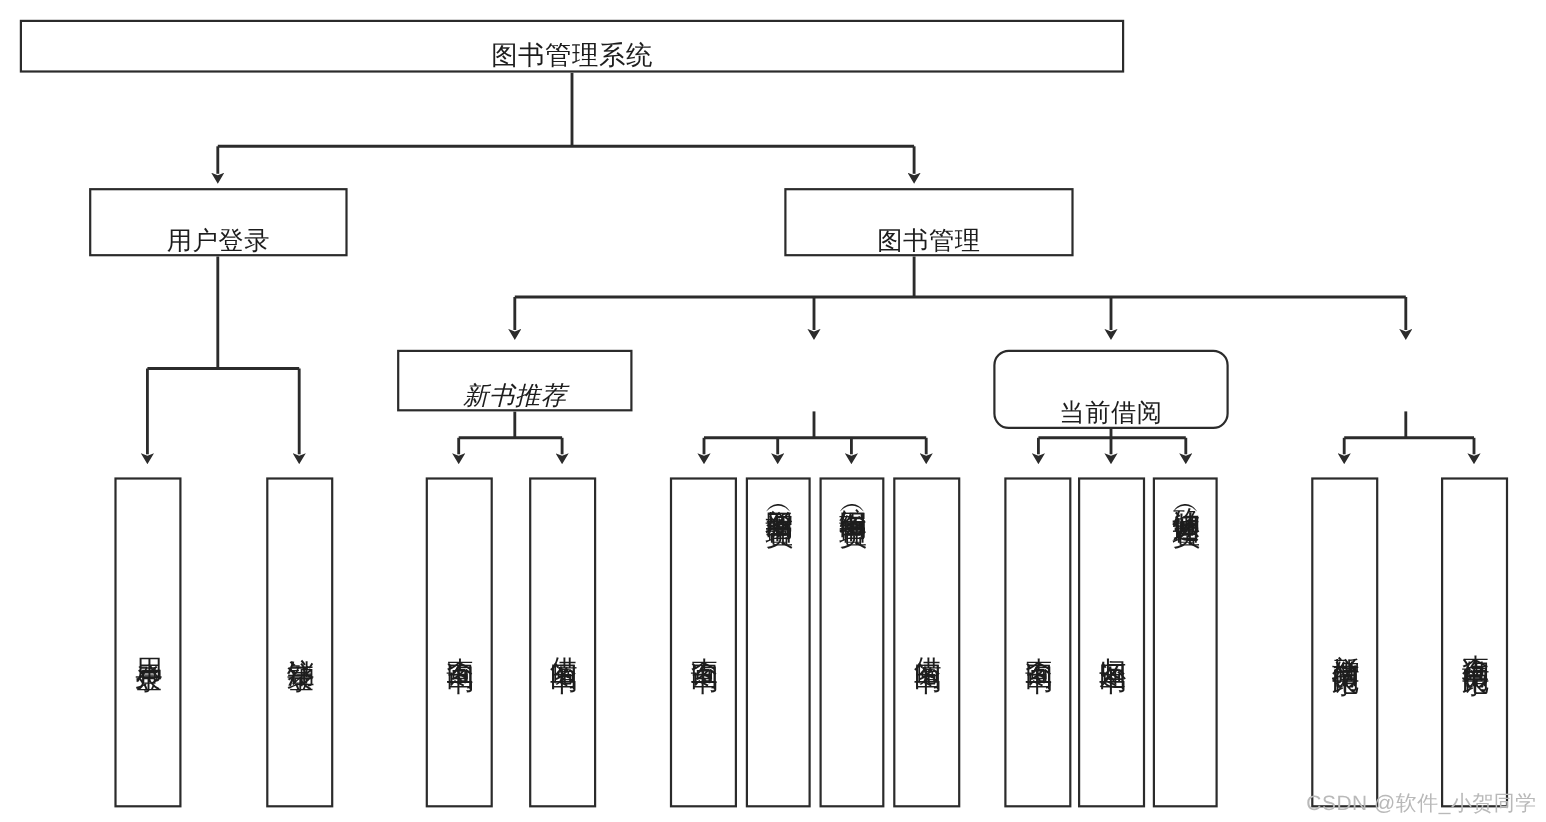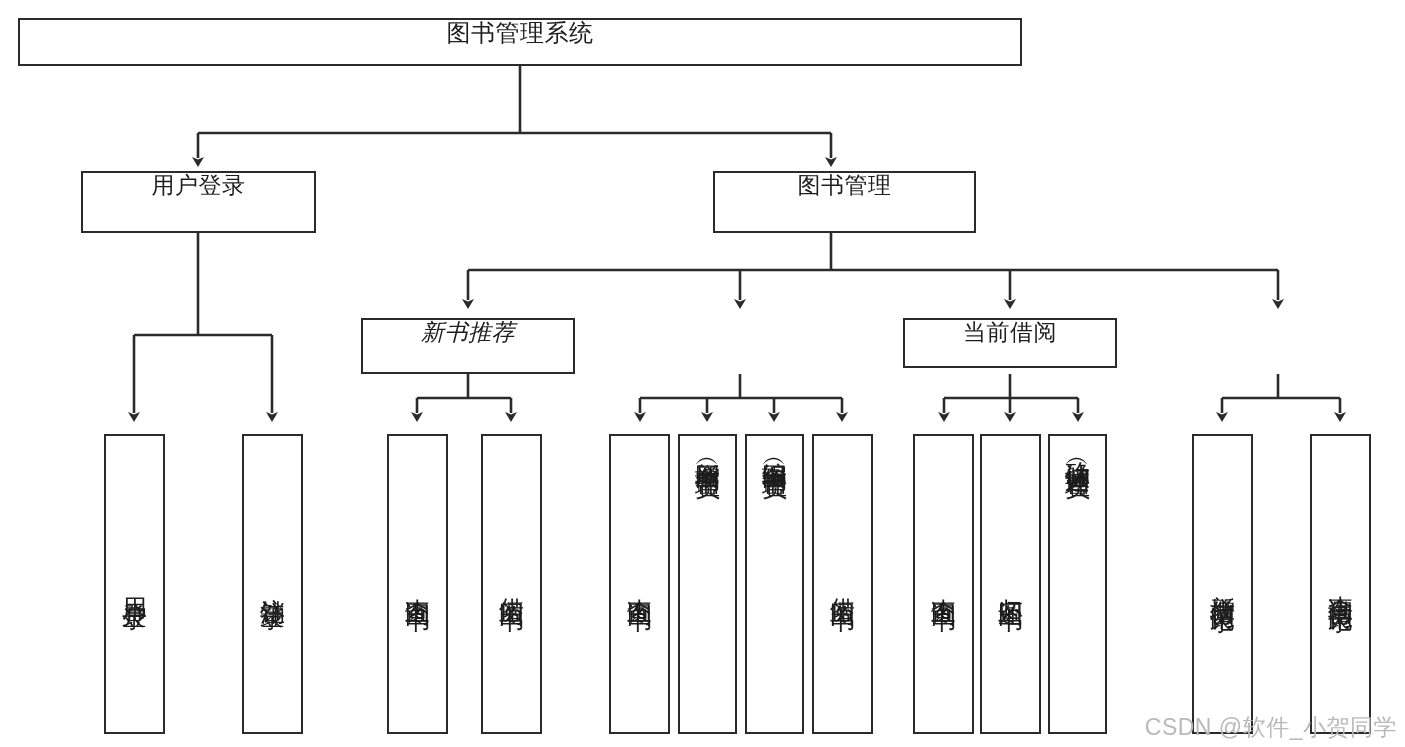--- a/index.html
+++ b/index.html
@@ -24,21 +24,21 @@
     width: 1405px;
     height: 747px;
     pointer-events: none;
   }
   .node {
     position: absolute;
     box-sizing: border-box;
     border: 2.5px solid #2b2b2b;
     background: #ffffff;
     display: flex;
-    align-items: flex-start;
+    align-items: flex-end;
     justify-content: center;
     color: #1d1d1d;
   }
   .node .lbl {
     display: block;
     text-align: center;
     white-space: nowrap;
   }
   
   .node.h .lbl {
@@ -68,21 +68,21 @@
     align-items: flex-start;
   }
   .node.v.tall-text .lbl {
     margin-top: 2px;
     letter-spacing: 2px;
   }
   #watermark {
     position: absolute;
     right: 8px;
     bottom: 4px;
-    font-size: 23px;
+    font-size: 19px;
     color: #b9b9b9;
     white-space: nowrap;
     letter-spacing: 0.5px;
   }
 </style>
 </head>
 <body>
 
 <div id="canvas">
 
@@ -144,21 +144,21 @@
   <div class="node h" style="left:81px; top:171px; width:235px; height:62px;">
     <span class="lbl">用户登录</span>
   </div>
   <div class="node h" style="left:713px; top:171px; width:263px; height:62px;">
     <span class="lbl">图书管理</span>
   </div>
 
   <div class="node h" style="left:361px; top:318px; width:214px; height:56px;font-style:italic;">
     <span class="lbl">新书推荐</span>
   </div>
-  <div class="node h" style="left:903px; top:318px; width:214px; height:50px;">
+  <div class="node h" style="left:903px; top:318px; width:214px; height:72px;border-radius:14px;">
     <span class="lbl">当前借阅</span>
   </div>
 
   <div class="node v" style="left:104px; top:434px; width:61px; height:300px;">
     <span class="lbl">用户登录</span>
   </div>
   <div class="node v" style="left:242px; top:434px; width:61px; height:300px;">
     <span class="lbl">注销登录</span>
   </div>
 

